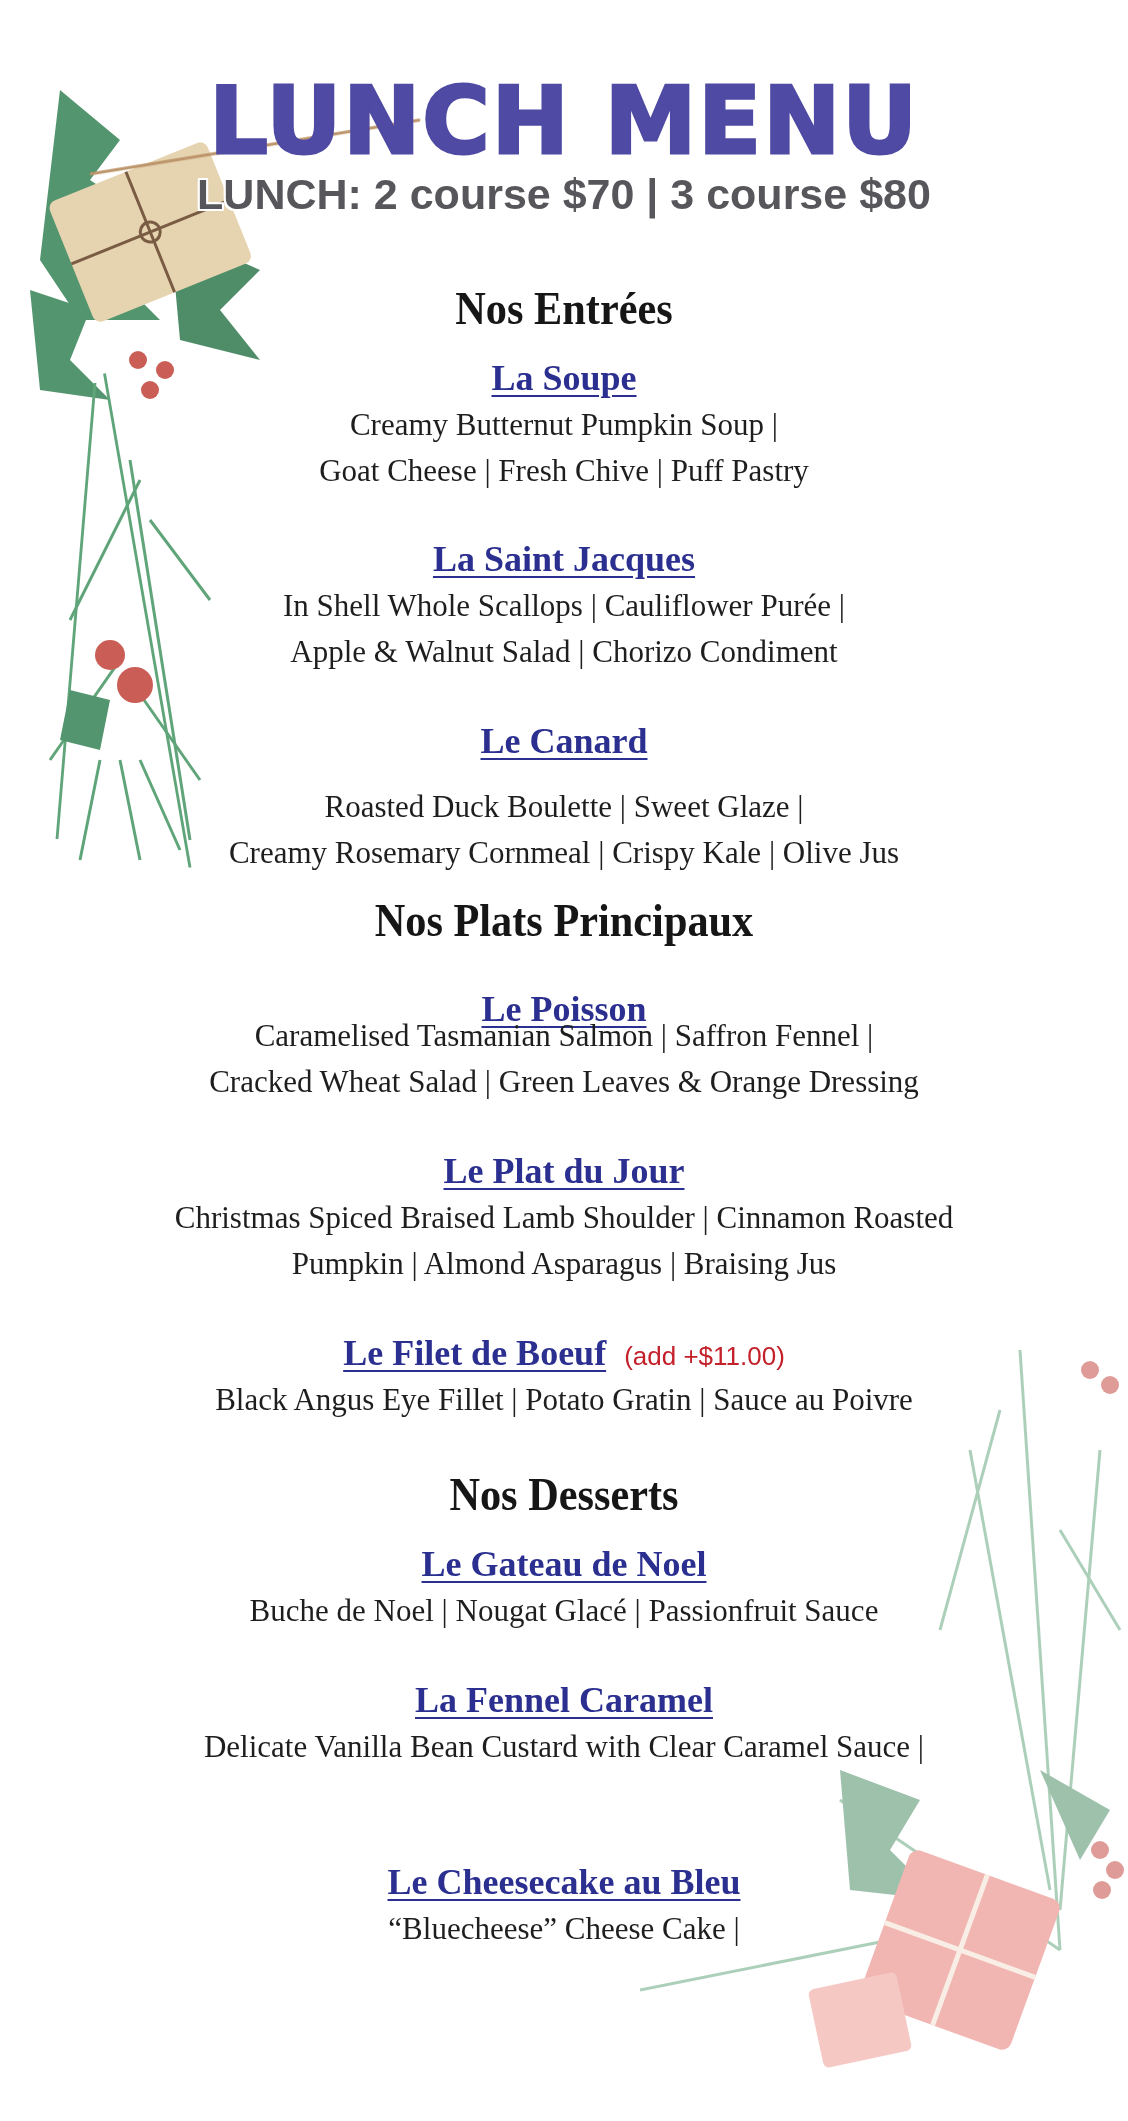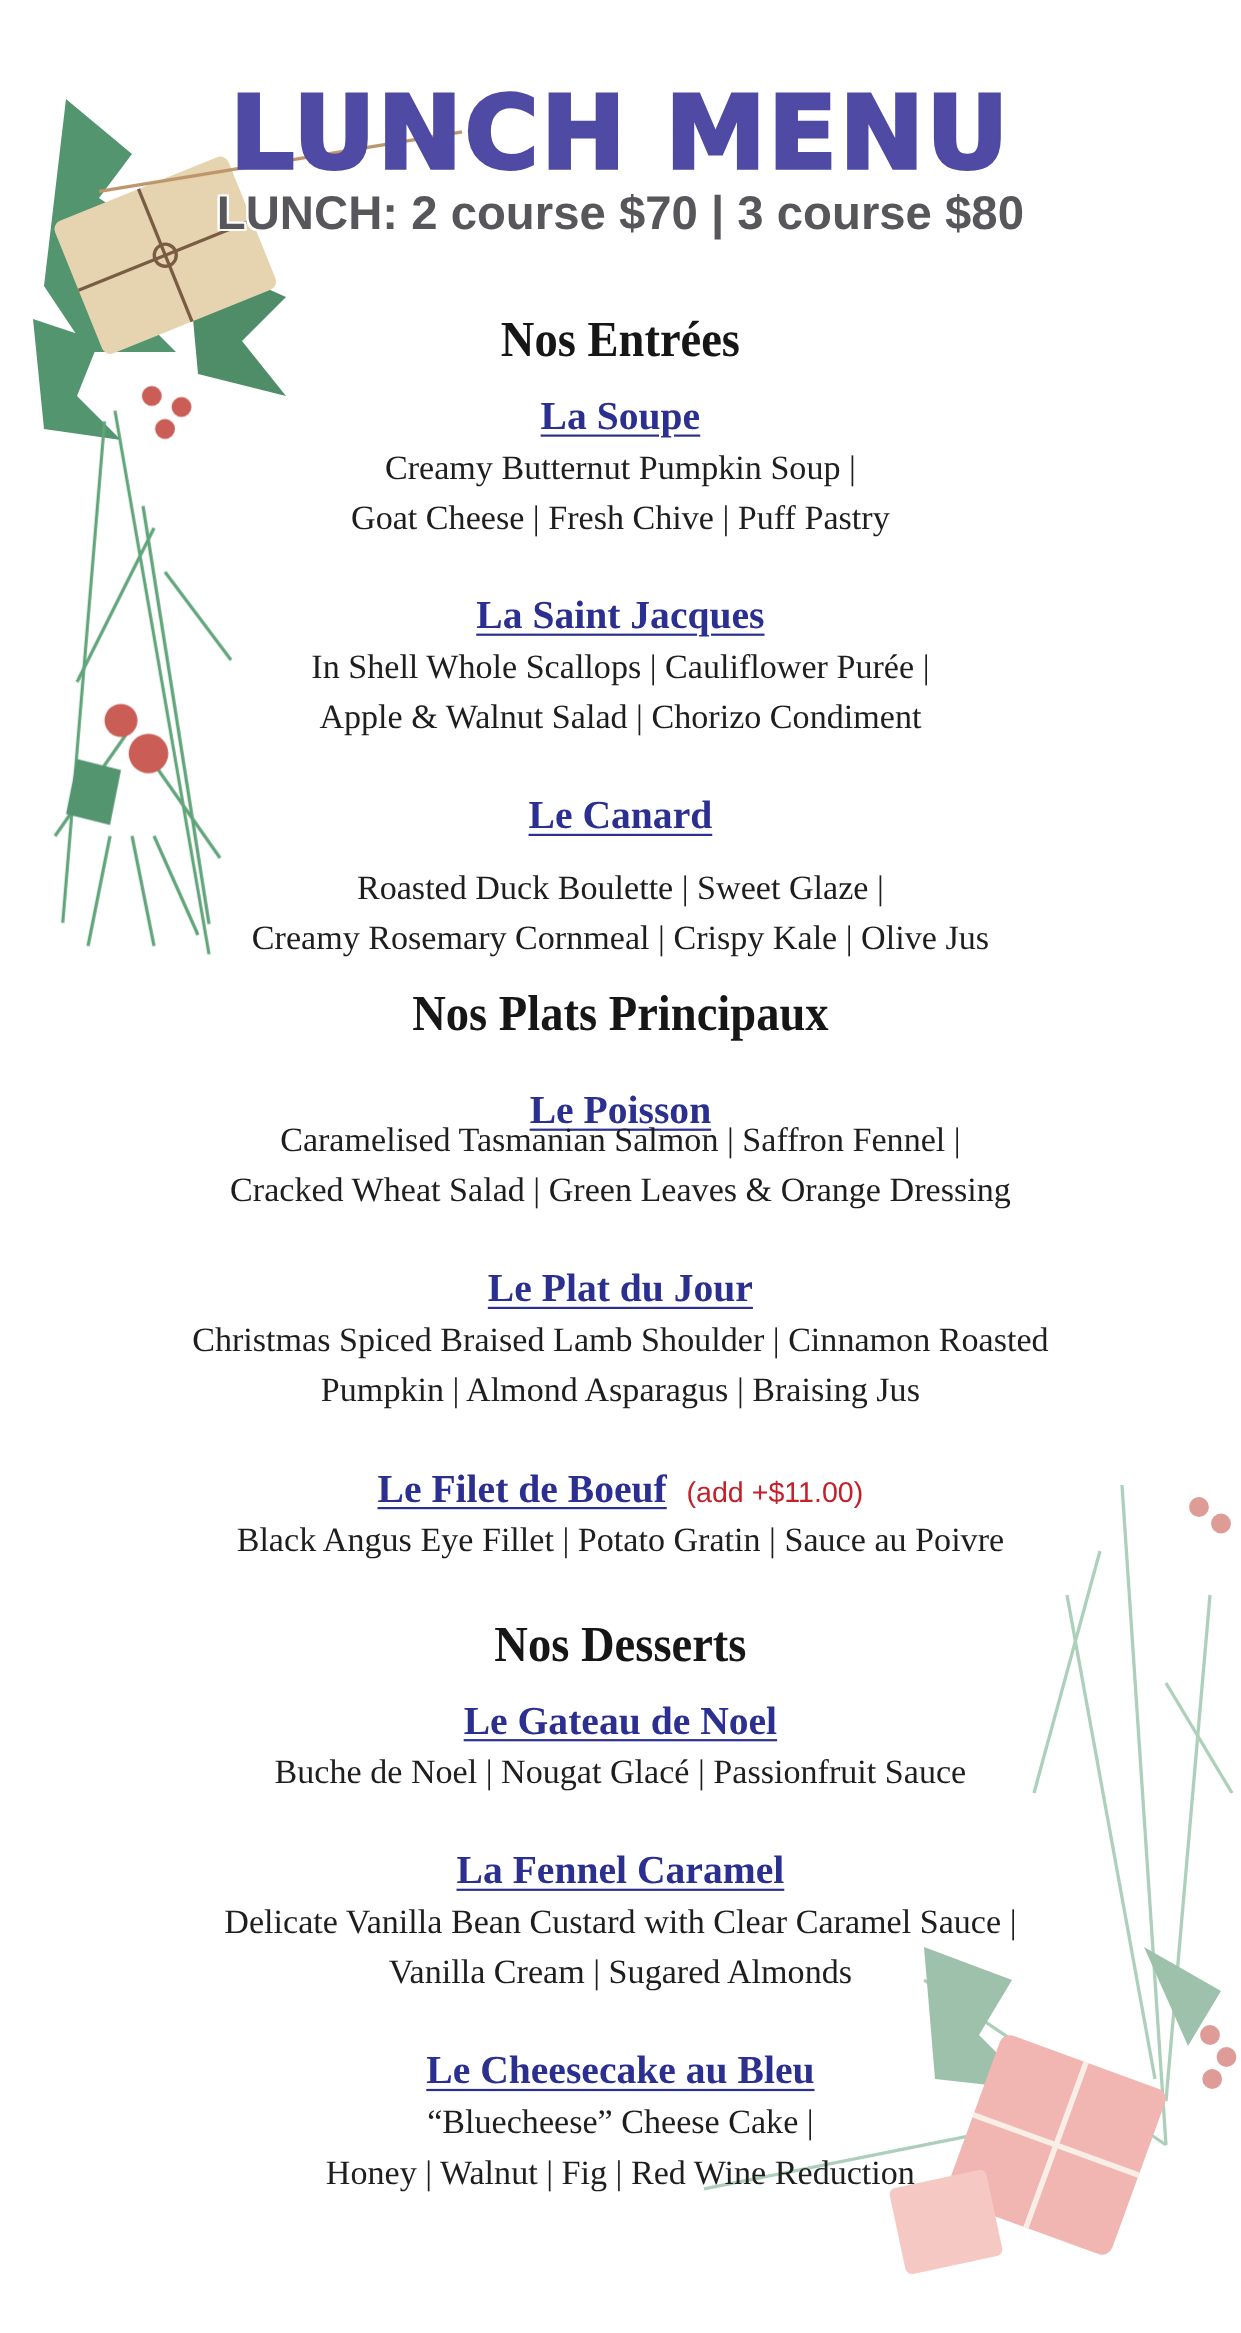--- a/index.html
+++ b/index.html
@@ -126,20 +126,18 @@
 <div class="section" style="top:1468px">Nos Desserts</div>
 
 <div class="item-title" style="top:1543px"><span class="t">Le Gateau de Noel</span></div>
 <div class="desc" style="top:1588px">
   <div>Buche de Noel | Nougat Glacé | Passionfruit Sauce</div>
 </div>
 
 <div class="item-title" style="top:1679px"><span class="t">La Fennel Caramel</span></div>
 <div class="desc" style="top:1724px">
   <div>Delicate Vanilla Bean Custard with Clear Caramel Sauce |</div>
-  <div>Vanilla Cream | Sugared Almonds</div>
 </div>
 
 <div class="item-title" style="top:1861px"><span class="t">Le Cheesecake au Bleu</span></div>
 <div class="desc" style="top:1906px">
   <div>“Bluecheese” Cheese Cake |</div>
-  <div>Honey | Walnut | Fig | Red Wine Reduction</div>
 </div>
 
 </body></html>

